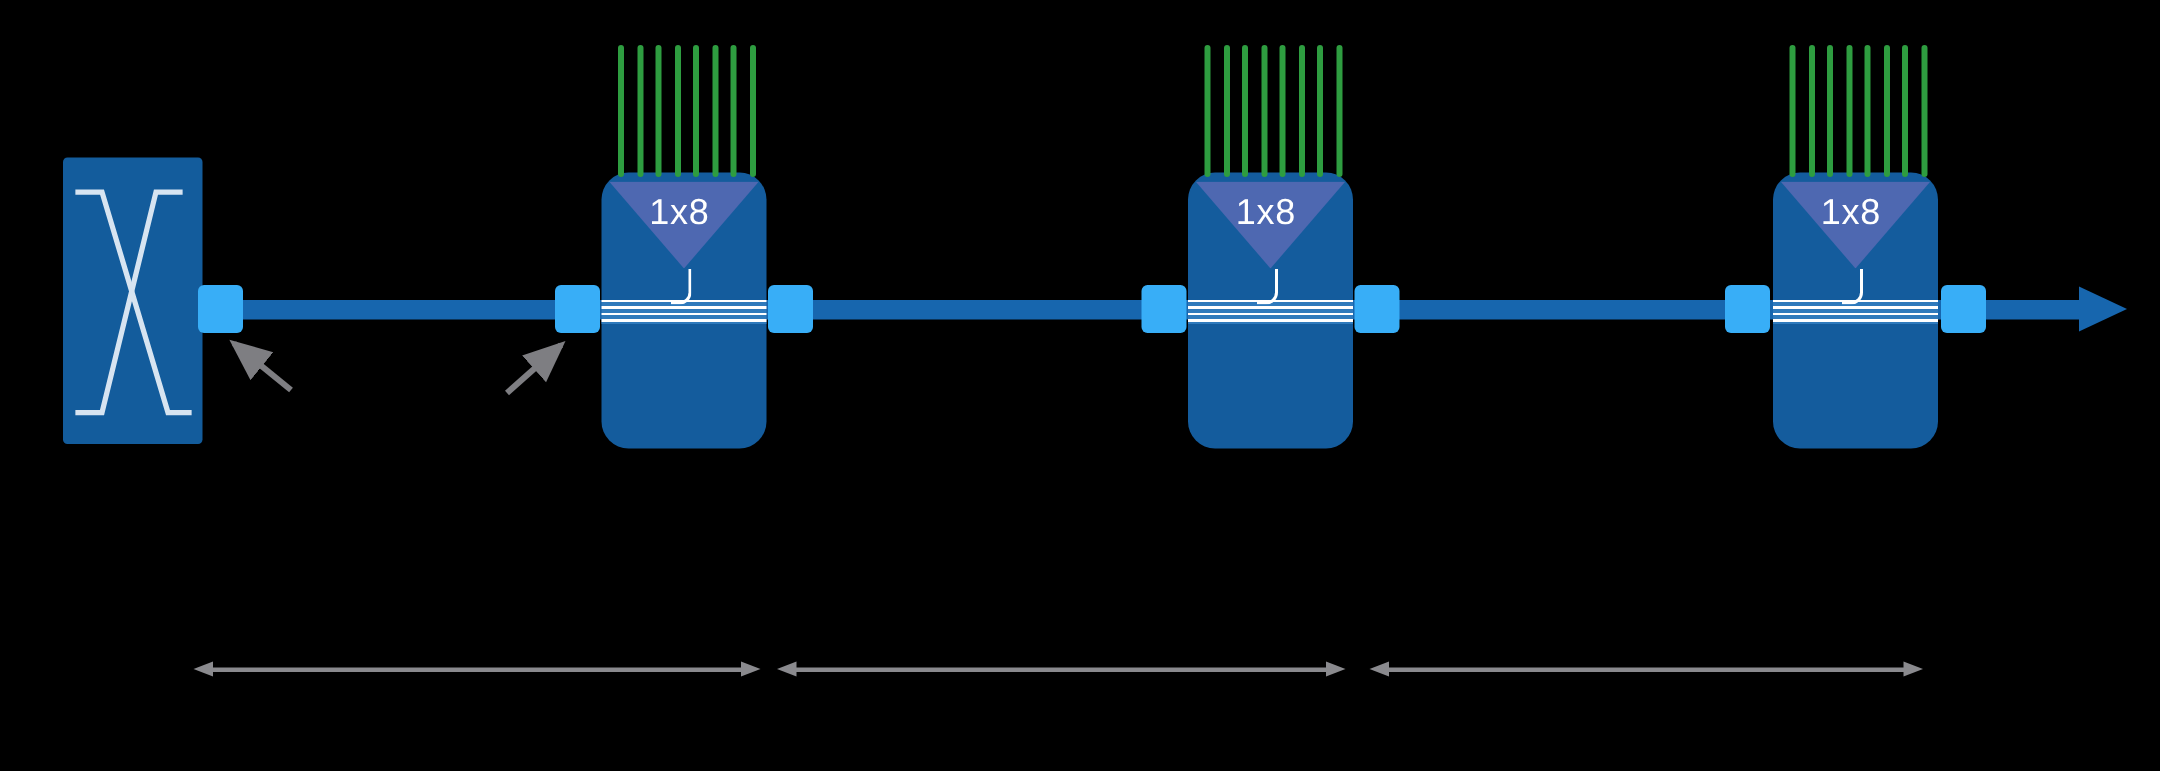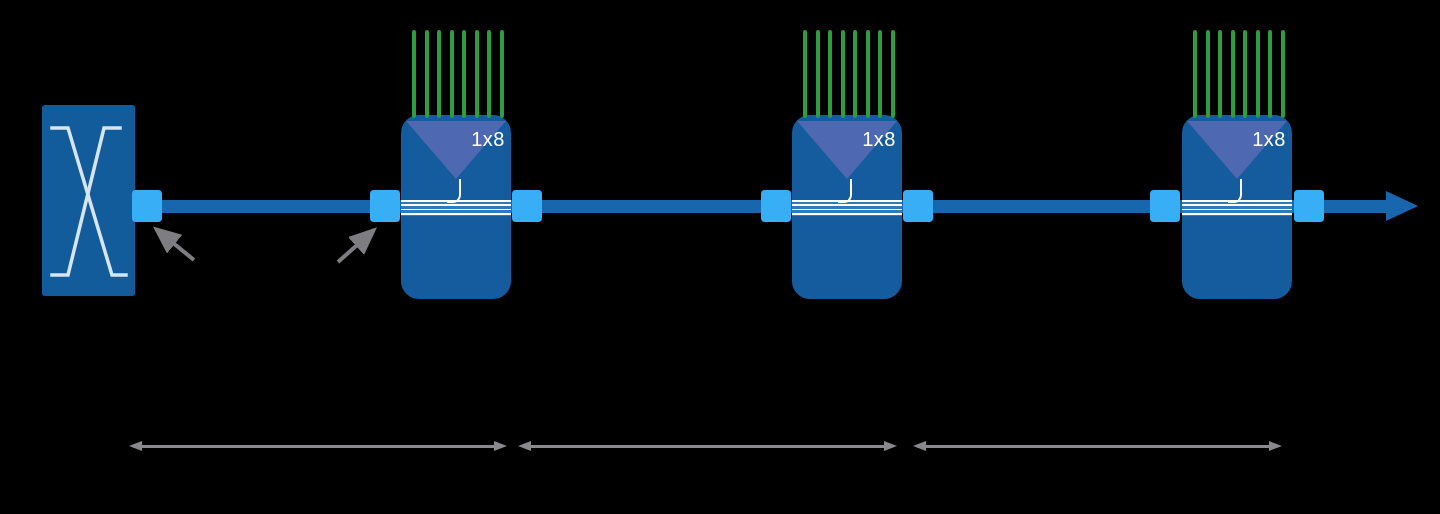--- a/index.html
+++ b/index.html
@@ -21,22 +21,22 @@
   .connector{position:absolute;top:190px;width:30px;height:32px;background:#38AEF7;border-radius:4px;}
   .c0{left:132px}.c1l{left:370px}.c1r{left:512px}
   .c2l{left:761px}.c2r{left:903px}.c3l{left:1150px}.c3r{left:1294px}
 
   
   .module{position:absolute;top:115px;width:110px;height:184px;
           background:#145C9D;border-radius:18px;}
   .m1{left:401px}.m2{left:792px}.m3{left:1182px}
   .tri{position:absolute;left:3px;top:6px;width:104px;height:58px;background:#4E68B1;
        clip-path:polygon(2% 0,98% 0,50% 100%);}
-  .ratio{position:absolute;left:0;top:13px;width:104px;text-align:right;
-         color:#fff;font-size:20px;letter-spacing:.5px;}
+  .ratio{position:absolute;left:0;top:13px;width:104px;text-align:center;
+         color:#fff;font-size:24px;letter-spacing:.5px;}
   .drop{position:absolute;left:46px;top:64px;width:12px;height:22px;
         border-right:2px solid #fff;border-bottom:2px solid #fff;
         border-bottom-right-radius:8px;}
   .band{position:absolute;left:0;top:85px;width:110px;height:16px;
         background:repeating-linear-gradient(to bottom,
           #ffffff 0px,#ffffff 1.6px,#2F7ABC 1.6px,#2F7ABC 4.3px);}
   .fiber{position:absolute;top:-85px;width:4px;height:88px;background:#2E9D40;
          border-radius:2px;}
   .f1{left:11px}.f2{left:24px}.f3{left:36px}.f4{left:49px}
   .f5{left:61px}.f6{left:74px}.f7{left:86px}.f8{left:99px}

